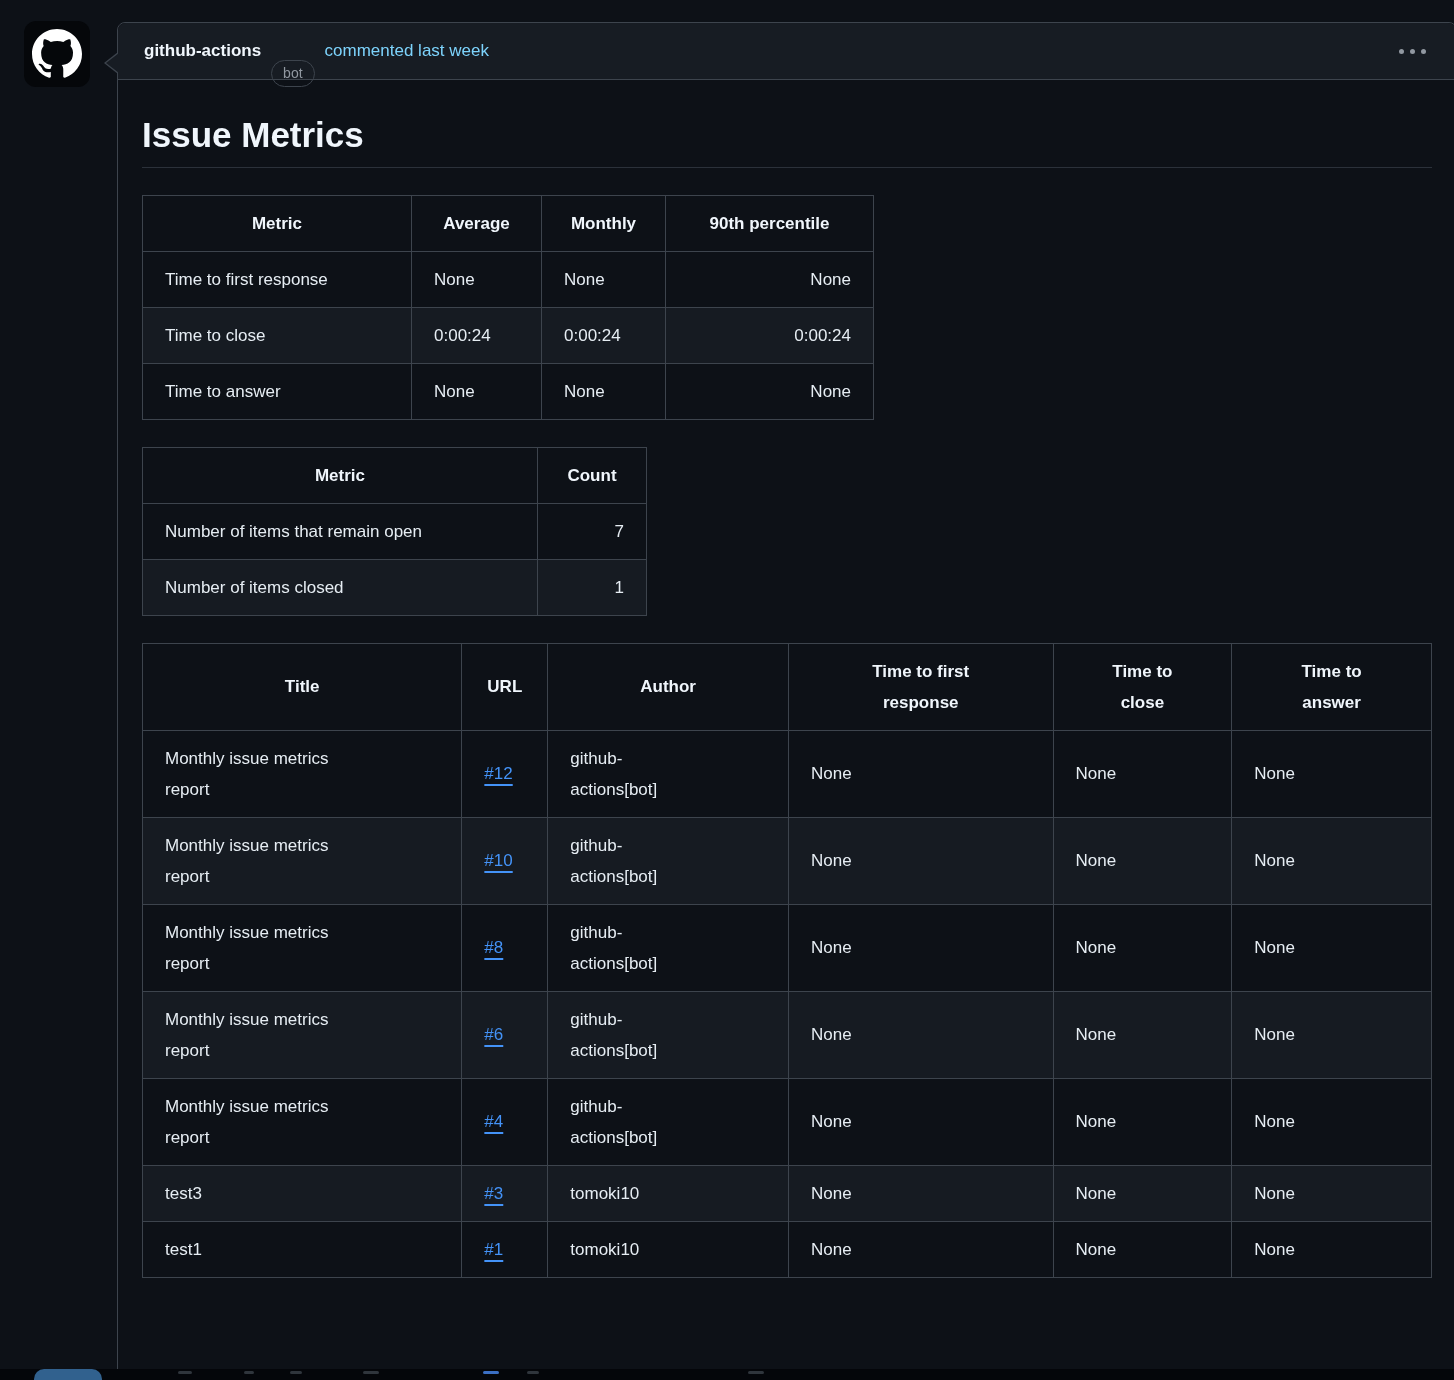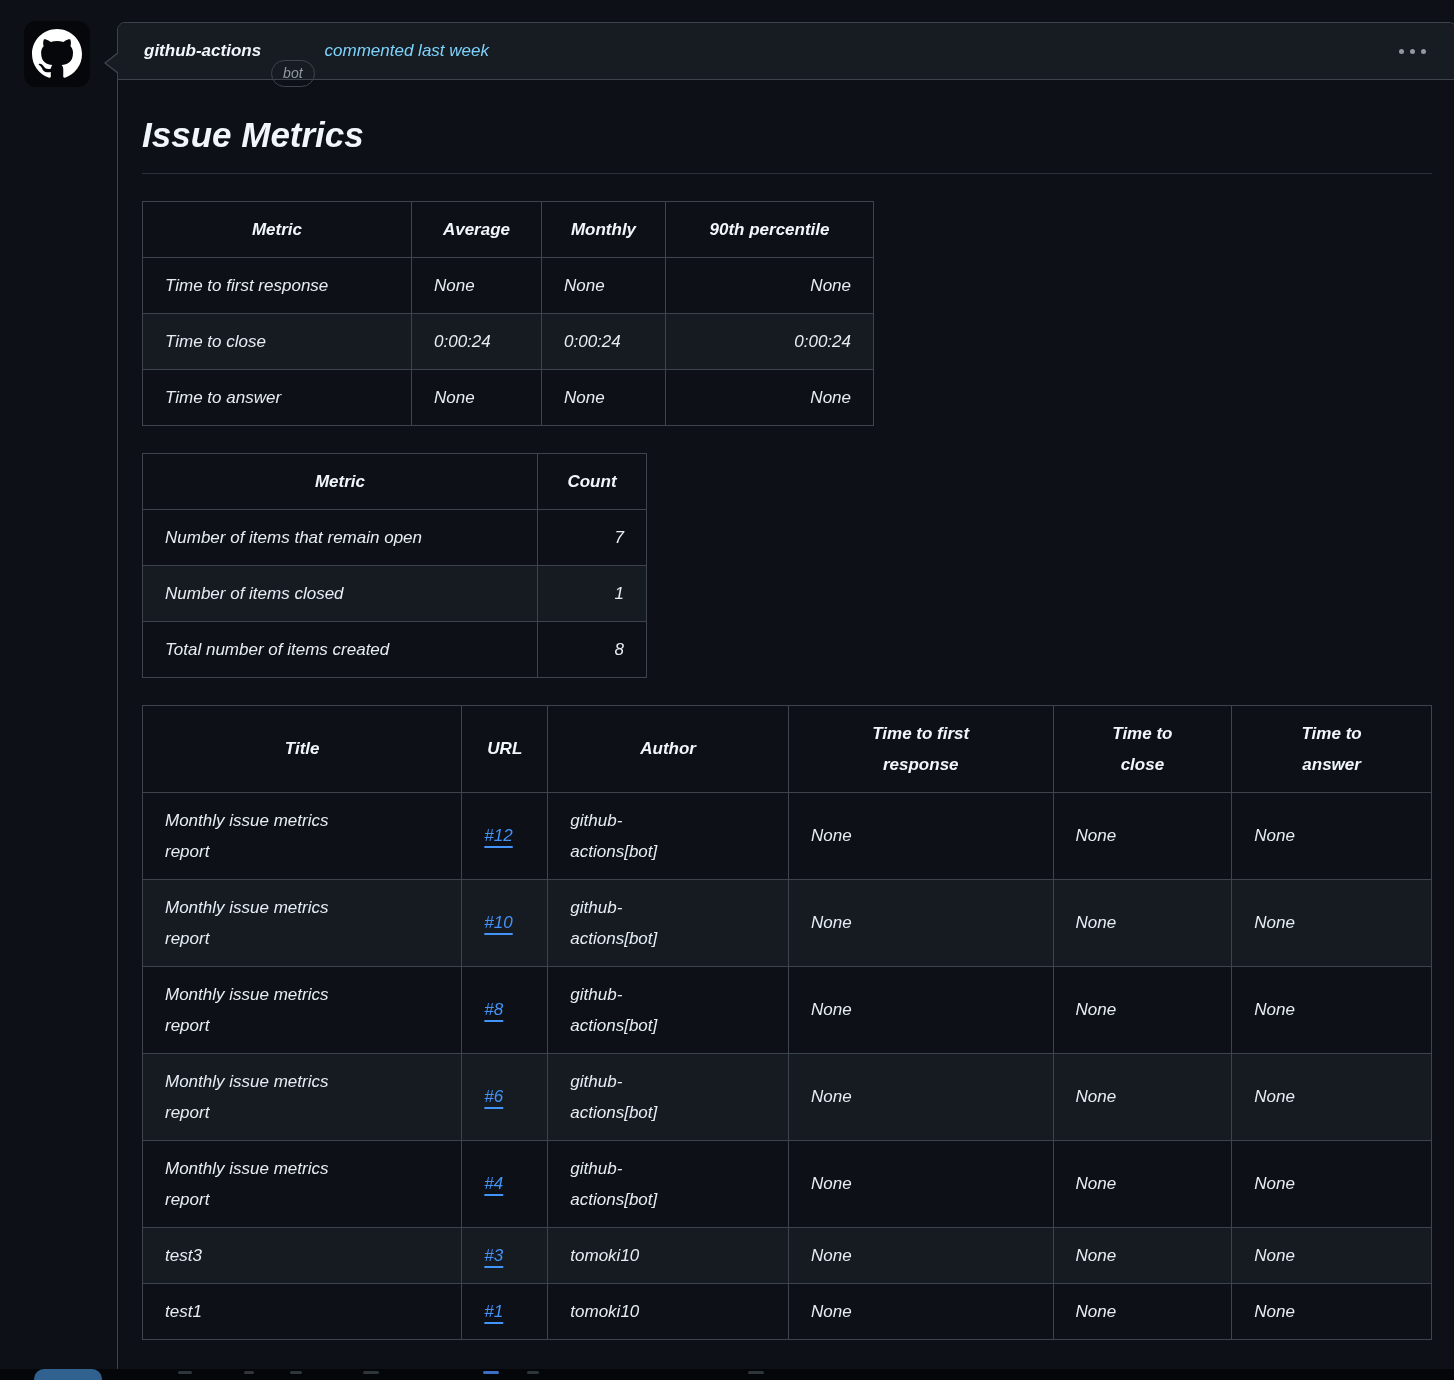--- a/index.html
+++ b/index.html
@@ -1,21 +1,21 @@
 <!DOCTYPE html>
 <html><head>
 <meta charset="utf-8">
 <style>
   * { margin:0; padding:0; box-sizing:border-box; }
   html,body { background:#0d1117; }
   .page {
     position:relative; width:1454px; height:1380px; overflow:hidden;
     background:#0d1117;
     font-family:"Liberation Sans","DejaVu Sans",sans-serif;
-    color:#e6edf3; font-size:17px;font-style:italic;
+    color:#e6edf3; font-size:17px;
   }
   
   .avatar {
     position:absolute; left:24px; top:21px; width:66px; height:66px;
     background:#05070a; border-radius:12px;
     display:flex; align-items:center; justify-content:center; cursor:pointer;
   }
   .avatar svg { width:50px; height:50px; fill:#ffffff; }
   
   .comment {
@@ -41,21 +41,21 @@
   .timestamp { margin-left:10px; color:#7dd3fc; cursor:pointer; }
   .kebab {
     margin-left:auto; background:none; border:none; cursor:pointer;
     display:flex; gap:6px; align-items:center; padding:6px 2px;
   }
   .kebab i { width:5px; height:5px; border-radius:50%; background:#9198a1; display:block; }
   
   .comment-body { padding:27px 24px 24px 24px; }
   h1.title {
     font-size:35px; line-height:1.25; font-weight:700; color:#f0f6fc;
-    padding-bottom:16px; border-bottom:1px solid #2b313a; margin:6px 0 27px 0;
+    padding-bottom:10px; border-bottom:1px solid #2b313a; margin:6px 0 27px 0;
   }
   table { border-collapse:collapse; margin-bottom:27px; table-layout:fixed; }
   th, td { border:1px solid #3d444d; padding:12px 22px; line-height:31px; vertical-align:middle; }
   th { font-weight:700; text-align:center; color:#f0f6fc;margin-top:13px; }
   td { text-align:left; color:#e6edf3; }
   td.ar { text-align:right; }
   tbody tr:nth-child(even) { background:#161b22; }
   a.issue-link {
     color:#4493f8; text-decoration:underline;
     text-decoration-thickness:2px; text-underline-offset:5px; cursor:pointer;
@@ -150,24 +150,20 @@
         </thead>
         <tbody>
           <tr>
             <td>Number of items that remain open</td>
             <td class="ar">7</td>
           </tr>
           <tr>
             <td>Number of items closed</td>
             <td class="ar">1</td>
           </tr>
-          <tr>
-            <td>Total number of items created</td>
-            <td class="ar">8</td>
-          </tr>
         </tbody>
       </table>
 
       <table>
         <colgroup>
             <col style="width:320px">
             <col style="width:86px">
             <col style="width:241px">
             <col style="width:265px">
             <col style="width:179px">

